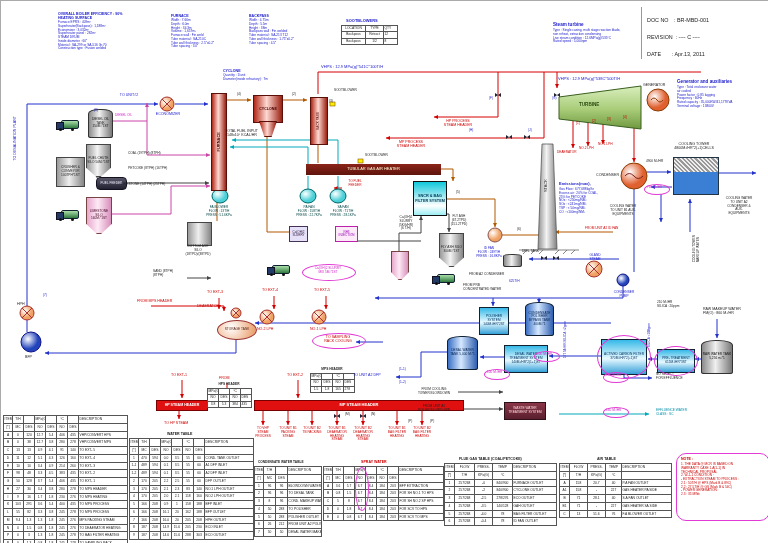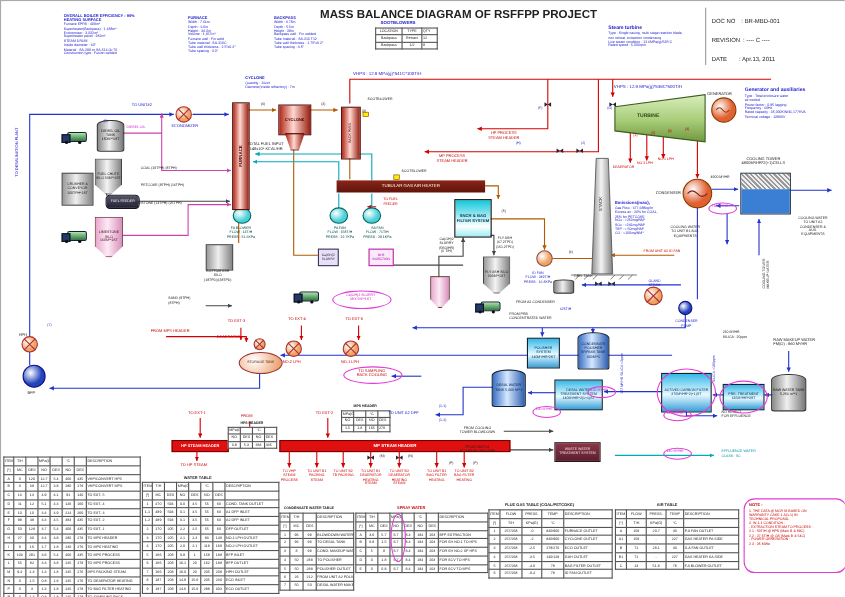--- a/index.html
+++ b/index.html
@@ -219,21 +219,20 @@
     <path d="M523,134 L529,138 L529,134 L523,138 Z" fill="#223"></path>
     <path d="M494,92 L500,96 L500,92 L494,96 Z" fill="#223"></path>
     <path d="M553,92 L559,96 L559,92 L553,96 Z" fill="#223"></path>
     <path d="M333,413 L339,417 L339,413 L333,417 Z" fill="#223"></path>
     <path d="M359,413 L365,417 L365,413 L359,417 Z" fill="#223"></path>
     <path d="M540,255 L546,259 L546,255 L540,259 Z" fill="#223"></path>
     <path d="M552,255 L558,259 L558,255 L552,259 Z" fill="#223"></path>
   </g>
 </svg>
 
-<div class="lbl f10 bold k" style="left:290px;top:6px">MASS BALANCE DIAGRAM OF RSFFPP PROJECT</div>
 <div class="lbl f5 k" style="left:640px;top:6px;border-left:0.8px solid #999;padding-left:5px;line-height:1.6">
   <span>DOC NO</span> <span>: BR-MBD-001</span><br>
   <span>REVISION</span> <span>: ---- C ----</span><br>
   <span>DATE</span>  <span>: Apr.13, 2011</span>
 </div>
 
 <div class="lbl f35 bold b" style="left:57px;top:11px;width:108px">OVERALL BOILER EFFICIENCY : 90%
 HEATING SURFACE</div>
 <div class="lbl f3 b" style="left:57px;top:20px;width:108px">Furnace EPRS : 409m²
 Superheater(Backpass) : 1,188m²

